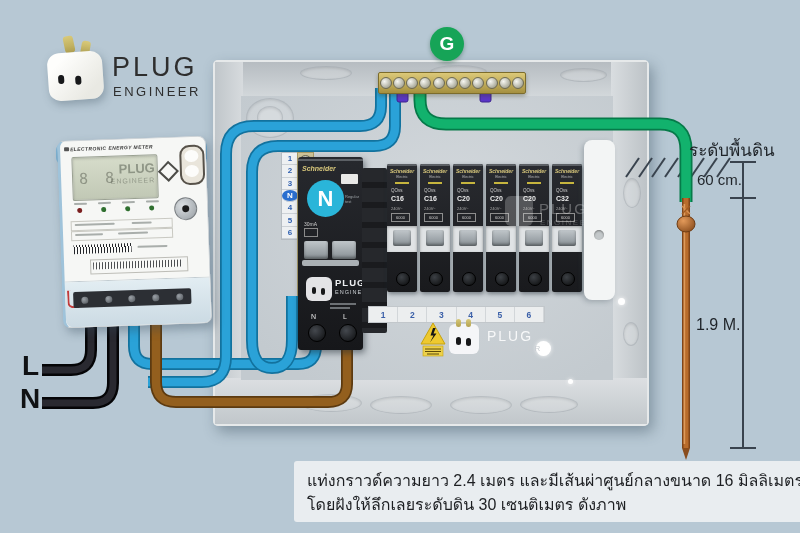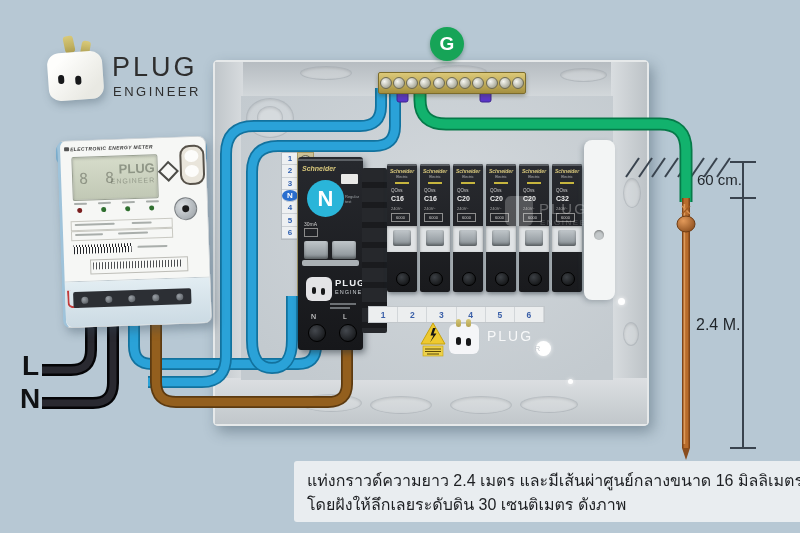--- a/index.html
+++ b/index.html
@@ -445,21 +445,22 @@
           <span class="tscrew"></span>
           <span class="tscrew"></span>
           <span class="tscrew"></span>
       </div>
     </div>
   </div>
 
   <div class="supply-lab" style="left:22px;top:350px;">L</div>
   <div class="supply-lab" style="left:20px;top:383px;">N</div>
 
+  <div class="abs thai" style="left:689px;top:136px;font-size:17px;z-index:7;">ระดับพื้นดิน</div>
   <div class="abs thai" style="left:697px;top:171px;font-size:15px;z-index:7;">60 cm.</div>
-  <div class="abs thai" style="left:696px;top:316px;font-size:16px;z-index:7;">2.4 M.</div>
+  <div class="abs thai" style="left:696px;top:316px;font-size:16px;z-index:7;">1.9 M.</div>
 
   <div id="caption">
     <div>แท่งกราวด์ความยาว 2.4 เมตร และมีเส้นผ่าศูนย์กลางขนาด 16 มิลลิเมตร</div>
     <div>โดยฝังให้ลึกเลยระดับดิน 30 เซนติเมตร ดังภาพ</div>
   </div>
 
 </div>
 
 </body></html>

